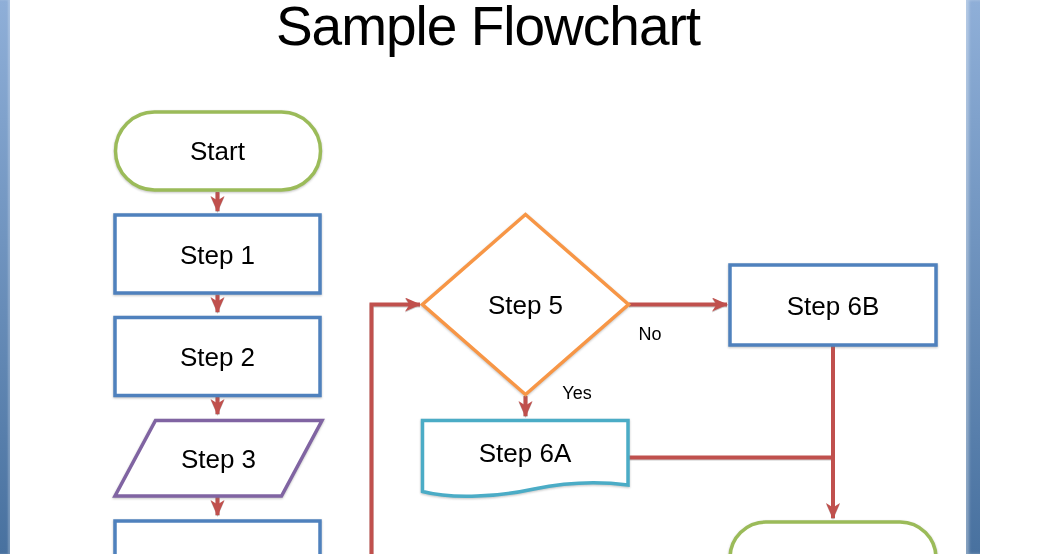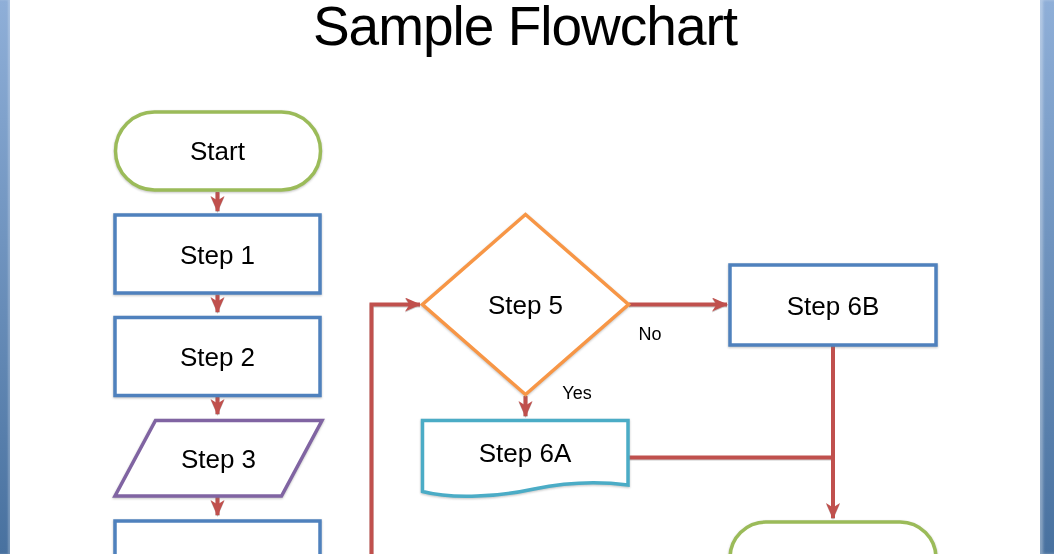--- a/index.html
+++ b/index.html
@@ -1,18 +1,18 @@
 <!DOCTYPE html>
 <html style="--canvas: #ffffff; --text: #000000; --arrow: #C0504D; --process-border: #4F81BD; --terminator-border: #9BBB59; --data-border: #8064A2; --decision-border: #F79646; --document-border: #4BACC6; --edge-strip-top: #8FAFD8; --edge-strip-bottom: #48719F;"><head>
 <meta charset="utf-8">
 <style>
   html, body { margin: 0; padding: 0; background: #fff; }
   .stage {
     position: relative;
-    width: 1054px;
+    width: 980px;
     height: 554px;
     background: var(--canvas, #ffffff);
     overflow: hidden;
     font-family: "Liberation Sans", sans-serif;
   }
   .edge-strip {
     position: absolute;
     top: 0;
     height: 554px;
     background: linear-gradient(to bottom, var(--edge-strip-top, #8fafd8), var(--edge-strip-bottom, #48719f));

